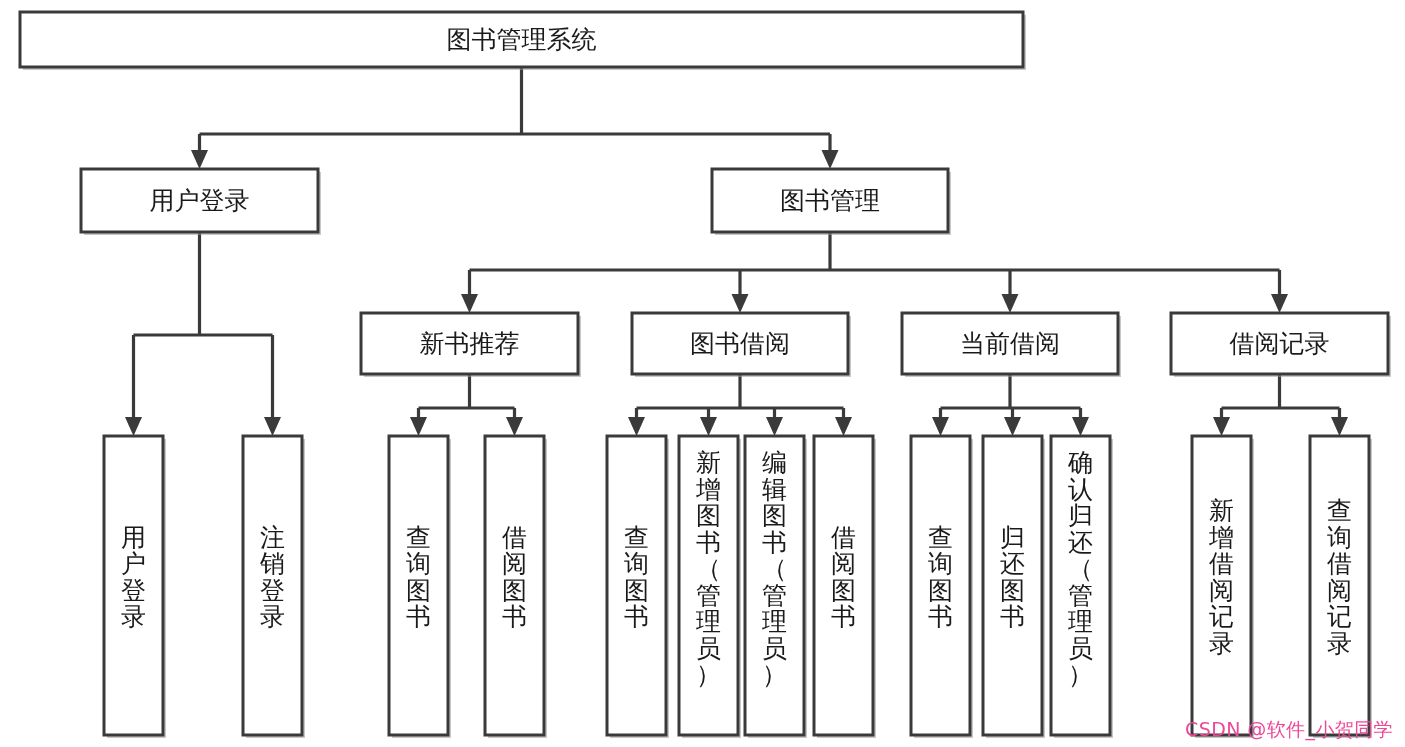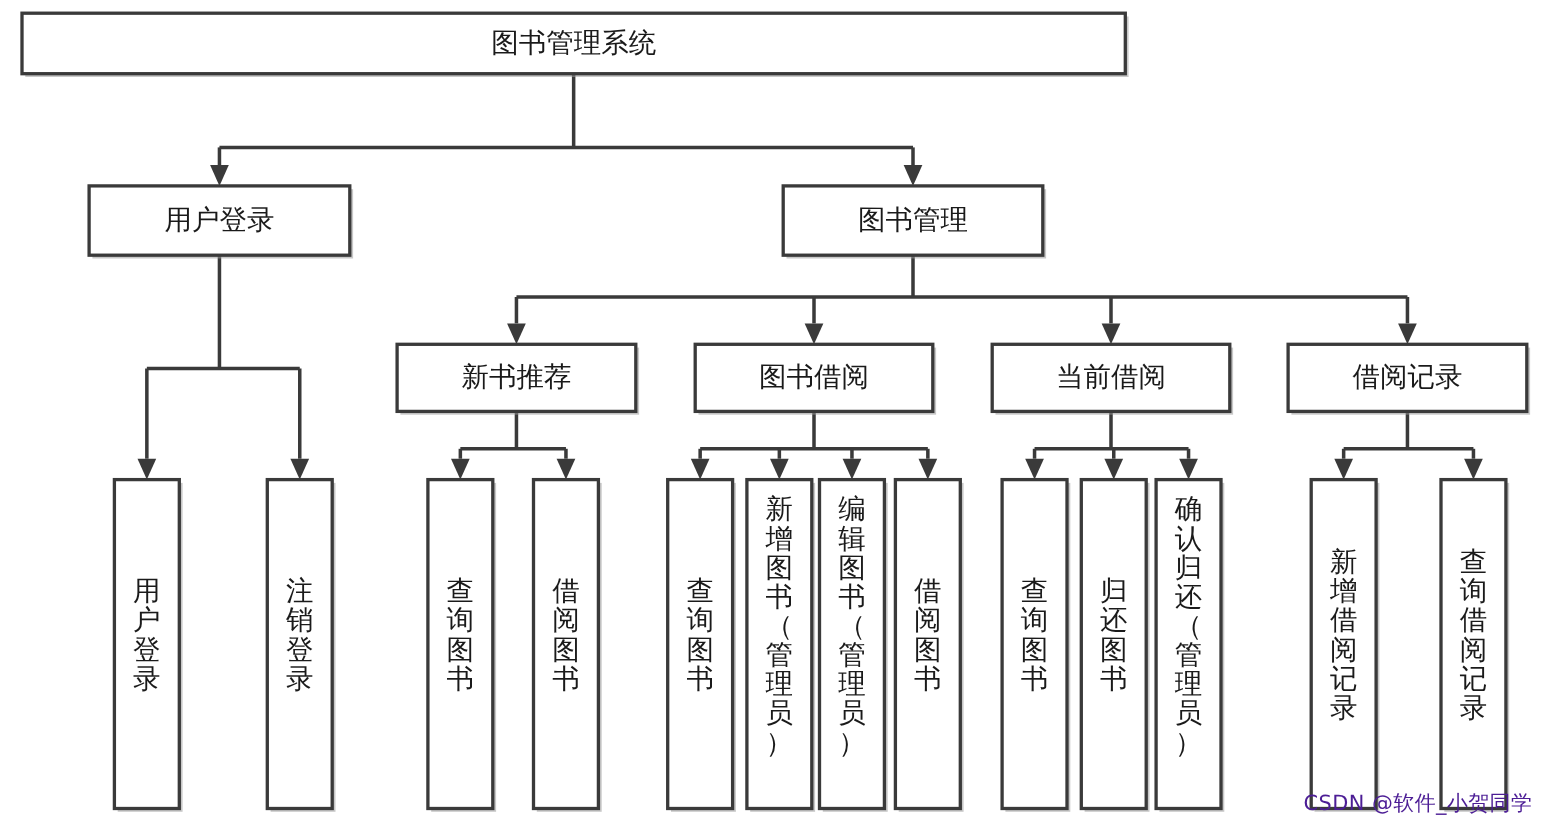--- a/index.html
+++ b/index.html
@@ -26,21 +26,21 @@
     font-size:25px;
     text-anchor:middle;
   }
   .link{stroke:#3a3a3a;stroke-width:3.2;fill:none;stroke-linecap:butt;}
   .arrow-head{fill:#3a3a3a;stroke:none;}
   .watermark{
     position:absolute;
     right:12px;bottom:4px;
     font-family:"DejaVu Sans","Liberation Sans",sans-serif;
     font-size:19px;
-    color:#4c1d95;
+    color:#ec4899;
     letter-spacing:.4px;
     white-space:nowrap;
     pointer-events:none;
     text-align:right;
   }
 </style>
 </head>
 <body>
 
 <div id="chart-root">

